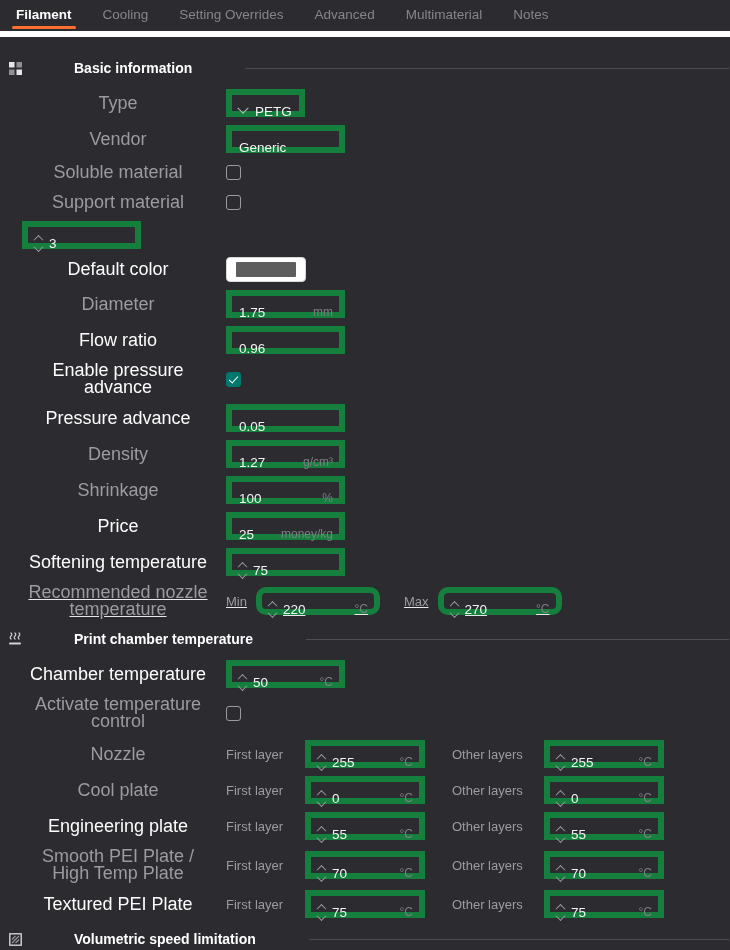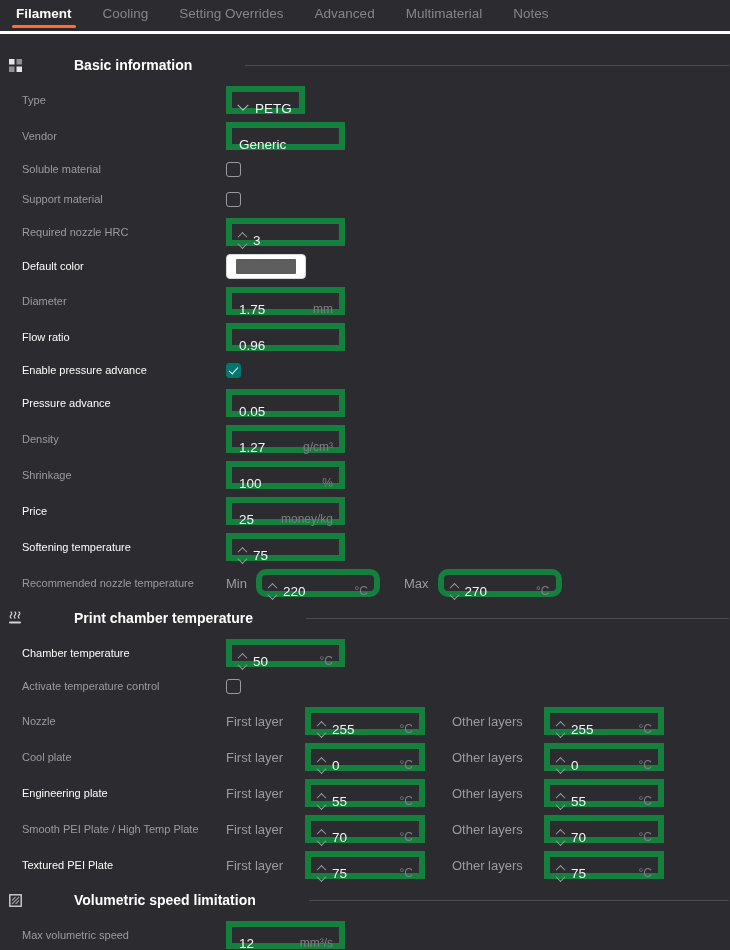--- a/index.html
+++ b/index.html
@@ -7,23 +7,23 @@
     width:730px;height:950px;
     background:#2b2b30;
     font-family:"Liberation Sans", sans-serif;
     color:#e8e8ea;
     overflow:hidden;
     position:relative;
   }
   
   .tabbar{
     height:31px;
-    border-bottom:3px solid #ffffff;
+    border-bottom:6px solid #ffffff;
     display:flex;
-    align-items:flex-start;
+    align-items:flex-end;
     padding-left:14px;
   }
   .tab{
     font-size:13.5px;
     color:#85858b;
     padding:6px 2px 9px 2px;
     margin-right:27px;
     position:relative;
     cursor:pointer;
     white-space:nowrap;
@@ -69,25 +69,26 @@
     display:flex;
     align-items:center;
     padding-left:22px;
     margin-bottom:8px;
     min-height:22px;
   }
   .row.tall{align-items:center;}
   .lbl{
     width:204px;
     flex:0 0 204px;
-    font-size:11px;
+    font-size:18px;
     color:#9b9ba0;
     line-height:17px;
     padding-right:12px;
     box-sizing:border-box;
+    text-align:center;
   }
   .lbl.mod{color:#fdfdfd;}
   .inline-lbl{
     font-size:13px;
     color:#9b9ba0;
     white-space:nowrap;
   }
   
   .ibox{
     display:flex;
@@ -238,21 +239,20 @@
     <span class="lbl">Soluble material</span>
     <div class="checkbox"></div>
   </div>
 
   <div class="row">
     <span class="lbl">Support material</span>
     <div class="checkbox"></div>
   </div>
 
   <div class="row">
-    <span class="lbl">Required nozzle HRC</span>
     <div class="ibox w119">
       <span class="spinner">
           <i class="chev up"></i>
           <i class="chev dn"></i>
         </span>
       <input class="val" value="3" style="">
     </div>
   </div>
 
   <div class="row">
@@ -317,21 +317,21 @@
     <span class="lbl mod">Softening temperature</span>
     <div class="ibox w119">
       <span class="spinner">
           <i class="chev up"></i>
           <i class="chev dn"></i>
         </span>
       <input class="val" value="75" style="">
     </div>
   </div>
 
-  <div class="row tall" style="margin-bottom:10px;">
+  <div class="row tall" style="margin-bottom:10px;text-decoration:underline;">
     <span class="lbl">Recommended nozzle temperature</span>
     <span class="inline-lbl" style="margin-right:9px;">Min</span>
     <div class="ibox w124">
       <span class="spinner">
           <i class="chev up"></i>
           <i class="chev dn"></i>
         </span>
       <input class="val" value="220" style="">
       <span class="unit">°C</span>
     </div>

